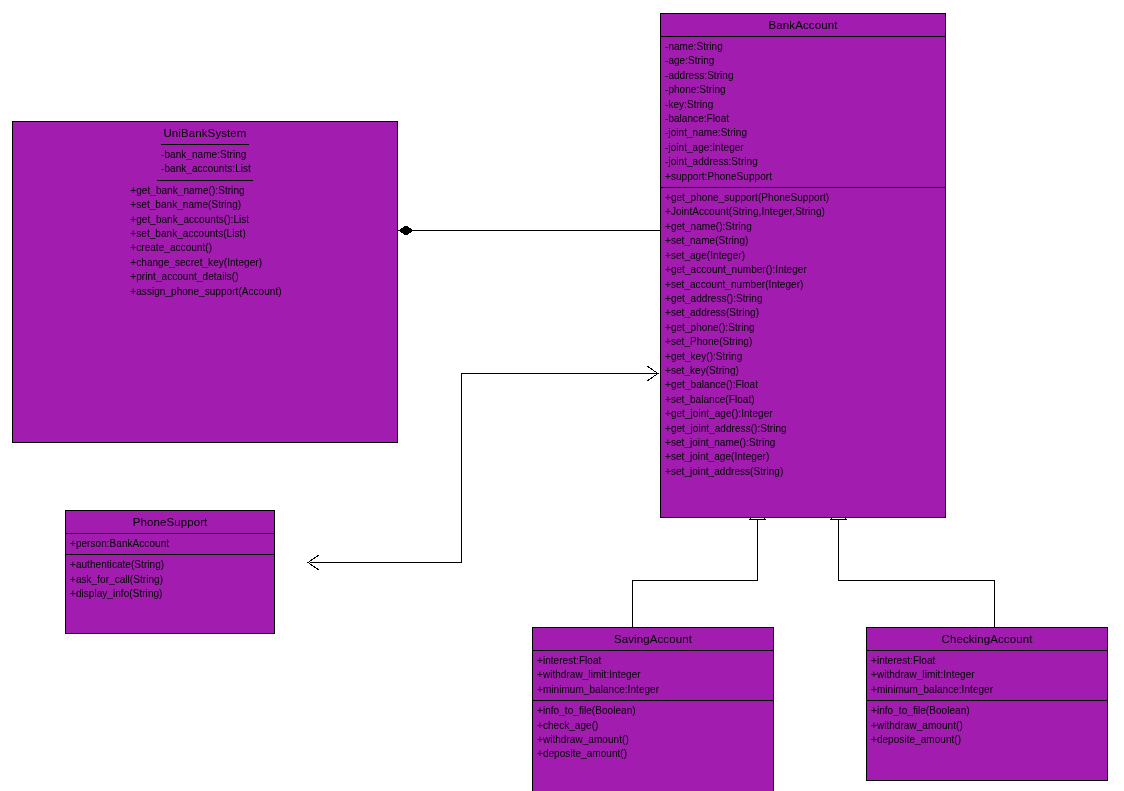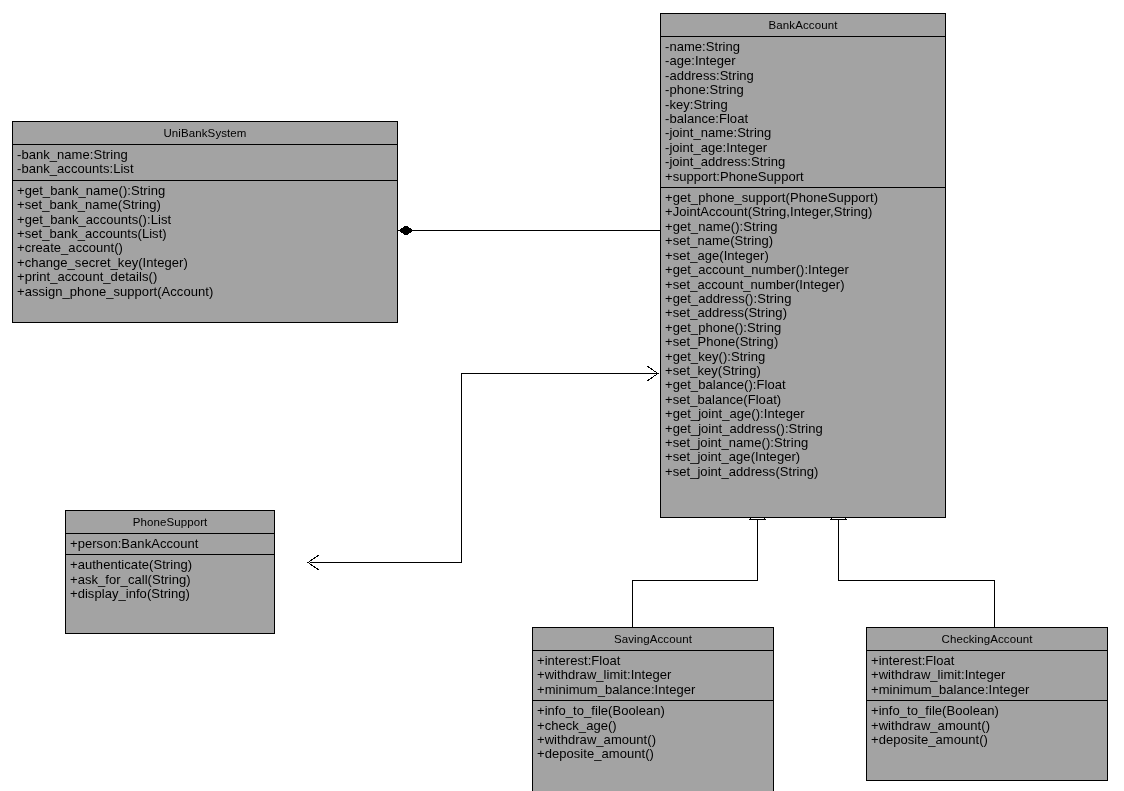--- a/index.html
+++ b/index.html
@@ -16,38 +16,38 @@
     position: relative;
     width: 1124px;
     height: 791px;
     background: #ffffff;
     overflow: hidden;
   }
   .uml-class {
     position: absolute;
     box-sizing: border-box;
     border: 1px solid #000000;
-    background: #a3a3a3;
+    background: #a21caf;
     display: flex;
     flex-direction: column;
   }
   .uml-title {
     box-sizing: border-box;
     border-bottom: 1px solid #000000;
     text-align: center;
     font-size: 11.5px;
     line-height: 14px;
     padding: 4px 2px 4px 2px;
     white-space: nowrap;
     letter-spacing: 0.1px;
   }
   .uml-compartment {
     box-sizing: border-box;
     padding: 3px 2px 3px 4px;
-    font-size: 13px;
+    font-size: 10px;
     line-height: 14.4px;
   }
   .uml-compartment.with-rule {
     border-bottom: 1px solid #000000;
   }
   .uml-compartment.grow {
     flex: 1 1 auto;
   }
   .uml-member {
     white-space: nowrap;
@@ -93,21 +93,21 @@
       <polyline points="757.5,518 757.5,580.5 632.5,580.5 632.5,627" fill="none" stroke="#000" stroke-width="1"></polyline>
       <polygon points="757.5,507 765,519.5 750,519.5" fill="#ffffff" stroke="#000" stroke-width="1"></polygon>
     </g>
 
     <g>
       <polyline points="838.5,518 838.5,580.5 994.5,580.5 994.5,627" fill="none" stroke="#000" stroke-width="1"></polyline>
       <polygon points="838.5,507 846,519.5 831,519.5" fill="#ffffff" stroke="#000" stroke-width="1"></polygon>
     </g>
   </svg>
 
-  <div class="uml-class" style="left:12px; top:121px; width:386px; height:202px;">
+  <div class="uml-class" style="left:12px; top:121px; width:386px; height:322px;align-items:center;">
     <div class="uml-title">UniBankSystem</div>
     <div class="uml-compartment with-rule">
       <div class="uml-member">-bank_name:String</div>
       <div class="uml-member">-bank_accounts:List</div>
     </div>
     <div class="uml-compartment grow">
       <div class="uml-member">+get_bank_name():String</div>
       <div class="uml-member">+set_bank_name(String)</div>
       <div class="uml-member">+get_bank_accounts():List</div>
       <div class="uml-member">+set_bank_accounts(List)</div>
@@ -115,21 +115,21 @@
       <div class="uml-member">+change_secret_key(Integer)</div>
       <div class="uml-member">+print_account_details()</div>
       <div class="uml-member">+assign_phone_support(Account)</div>
     </div>
   </div>
 
   <div class="uml-class" style="left:660px; top:13px; width:286px; height:505px;">
     <div class="uml-title">BankAccount</div>
     <div class="uml-compartment with-rule">
       <div class="uml-member">-name:String</div>
-      <div class="uml-member">-age:Integer</div>
+      <div class="uml-member">-age:String</div>
       <div class="uml-member">-address:String</div>
       <div class="uml-member">-phone:String</div>
       <div class="uml-member">-key:String</div>
       <div class="uml-member">-balance:Float</div>
       <div class="uml-member">-joint_name:String</div>
       <div class="uml-member">-joint_age:Integer</div>
       <div class="uml-member">-joint_address:String</div>
       <div class="uml-member">+support:PhoneSupport</div>
     </div>
     <div class="uml-compartment grow">

